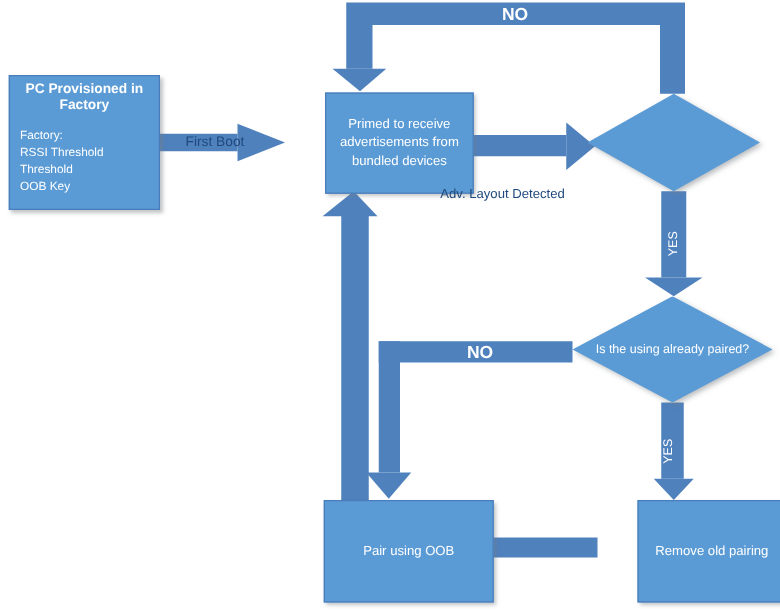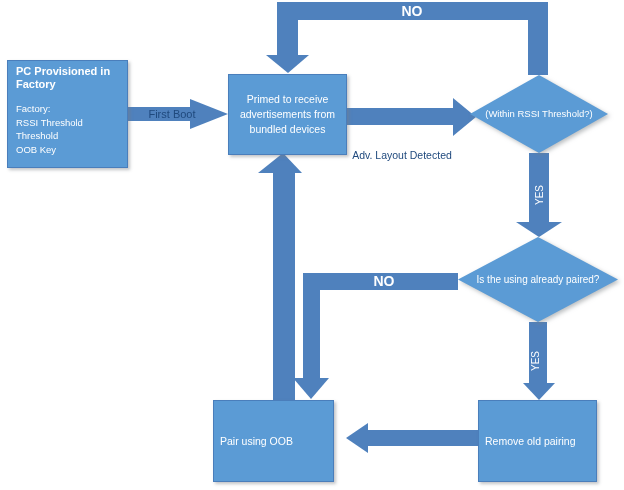--- a/index.html
+++ b/index.html
@@ -8,22 +8,22 @@
     font-family:"Liberation Sans",sans-serif;overflow:hidden;
   }
   .arrows{position:absolute;left:0;top:0;}
   .arrows .seg{fill:var(--arrow-fill);}
   .box{
     position:absolute;background:var(--shape-fill);
     border:1px solid var(--shape-border);
     box-shadow:2px 2px 3px rgba(120,125,130,.45);
     color:var(--label-light);box-sizing:border-box;
   }
-  .box.center{display:flex;align-items:center;text-align:center;}
-  .pc-title{font-size:11px;font-weight:bold;line-height:13px;}
+  .box.center{display:flex;align-items:center;justify-content:center;text-align:center;margin-left:32px;}
+  .pc-title{font-size:11px;font-weight:bold;line-height:13px;text-align:center;}
   .pc-body{font-size:9.5px;line-height:13.5px;margin-top:11px;}
   .node-text{font-size:10.5px;line-height:15px;padding:0 6px;}
   .diamond-wrap{position:absolute;filter:drop-shadow(2px 2px 2px rgba(120,125,130,.5));}
   .diamond{
     width:100%;height:100%;background:var(--shape-fill);
     clip-path:polygon(50% 0,100% 50%,50% 100%,0 50%);
     display:flex;flex-direction:column;align-items:center;justify-content:center;
     text-align:center;color:var(--label-light);
   }
   .d1{font-size:9.5px;line-height:12.5px;}
@@ -87,31 +87,30 @@
       <div>OOB Key</div>
     </div>
   </div>
 
   <div class="box center" style="left:228px;top:74px;width:119px;height:81px;">
     <div class="node-text">Primed to receive advertisements from bundled devices</div>
   </div>
 
   <div class="diamond-wrap" style="left:470px;top:75px;width:138px;height:78px;">
     <div class="diamond d1">
-      <div>(Within RSSI Threshold?)</div>
     </div>
   </div>
 
   <div class="diamond-wrap" style="left:458px;top:237px;width:160px;height:85px;">
     <div class="diamond d2">
       <div>Is the using already paired?</div>
     </div>
   </div>
 
-  <div class="box center" style="left:213px;top:400px;width:121px;height:82px;">
+  <div class="box center" style="left:227px;top:400px;width:136px;height:82px;">
     <div class="node-text">Pair using OOB</div>
   </div>
 
   <div class="box center" style="left:478px;top:400px;width:119px;height:82px;">
     <div class="node-text">Remove old pairing</div>
   </div>
 
   <div class="lbl dark" style="left:172px;top:114px;">First Boot</div>
   <div class="lbl dark small" style="left:402px;top:116px;margin-top:39px;">Adv. Layout Detected</div>
   <div class="lbl light" style="left:412px;top:11px;">NO</div>

